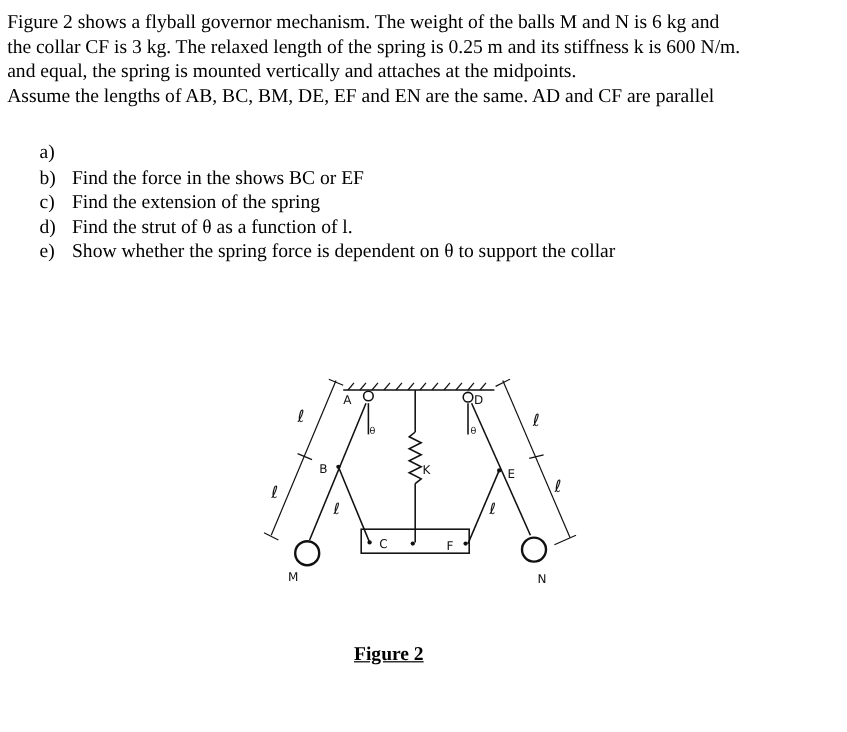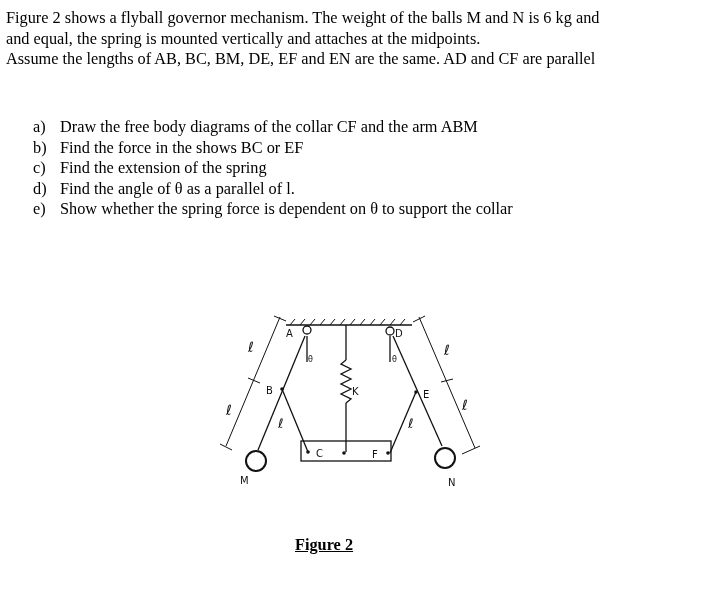--- a/index.html
+++ b/index.html
@@ -14,40 +14,40 @@
     .fig { position: absolute; left: 200px; top: 300px; width: 300px; height: 200px; }
     .caption { position: absolute; left: 295px; top: 535px; font-weight: bold;
                font-size: 16.3px; text-decoration: underline; font-family: Liberation Serif, serif; }
     .hand { font-family: "DejaVu Sans", sans-serif; font-size: 10px; }
   </style>
 </head>
 <body>
 
 <div class="para">
   <div>Figure 2 shows a flyball governor mechanism. The weight of the balls M and N is 6 kg and</div>
+  <div>the collar CF is 3 kg. The relaxed length of the spring is 0.25 m and its stiffness k is 600 N/m.</div>
   <div>and equal, the spring is mounted vertically and attaches at the midpoints.</div>
   <div>Assume the lengths of AB, BC, BM, DE, EF and EN are the same. AD and CF are parallel</div>
 </div>
 
 <div class="list">
   <div class="item">
     <span class="lbl">a)</span>
-    <span>Draw the free body diagrams of the collar CF and the arm ABM</span>
   </div>
   <div class="item">
     <span class="lbl">b)</span>
     <span>Find the force in the shows BC or EF</span>
   </div>
   <div class="item">
     <span class="lbl">c)</span>
     <span>Find the extension of the spring</span>
   </div>
   <div class="item">
     <span class="lbl">d)</span>
-    <span>Find the angle of θ as a parallel of l.</span>
+    <span>Find the strut of θ as a function of l.</span>
   </div>
   <div class="item">
     <span class="lbl">e)</span>
     <span>Show whether the spring force is dependent on θ to support the collar</span>
   </div>
 </div>
 
 <svg class="fig" viewBox="0 0 300 200" width="300" height="200">
   <g stroke="#111" stroke-width="1.3" fill="none">
 

